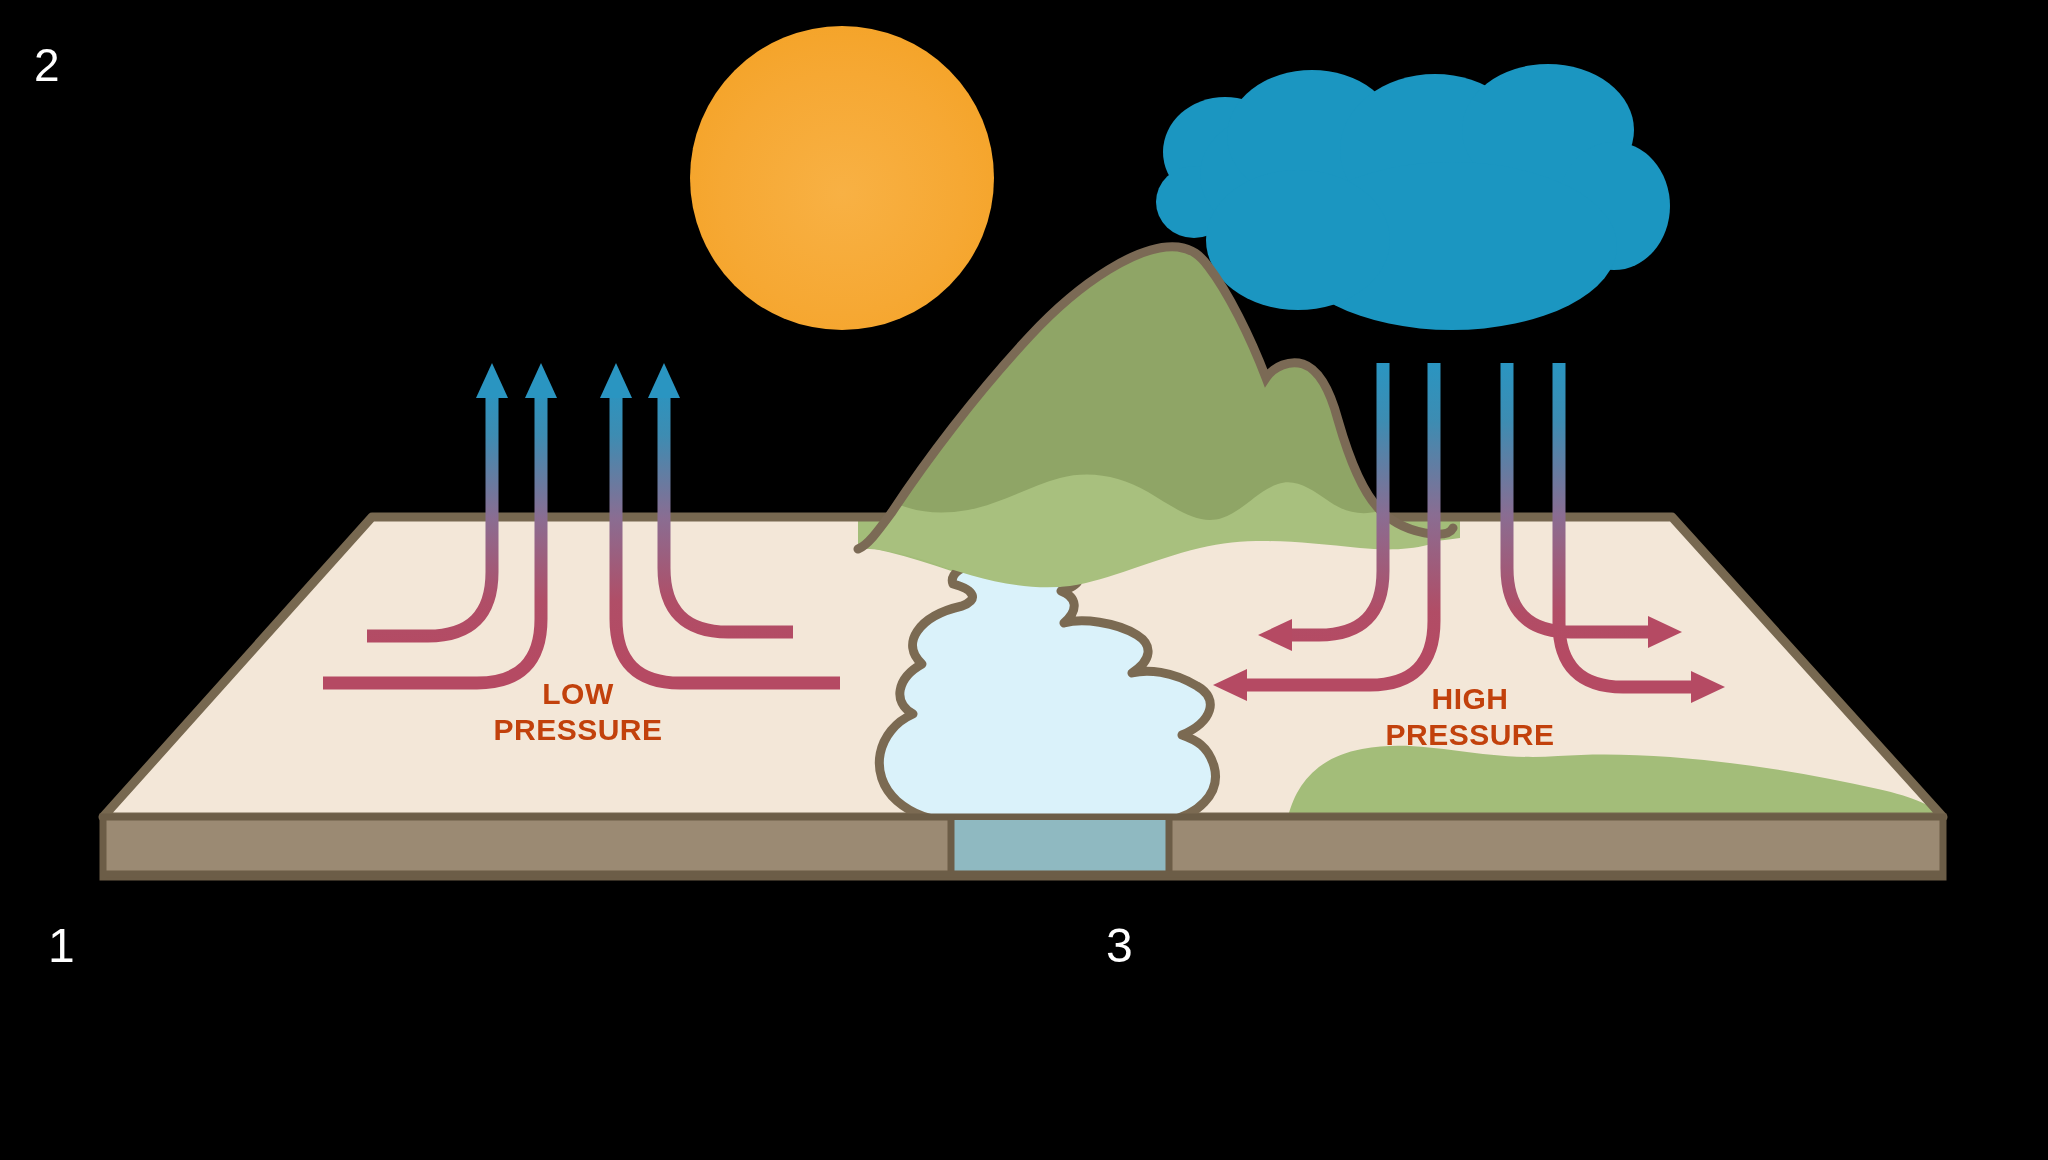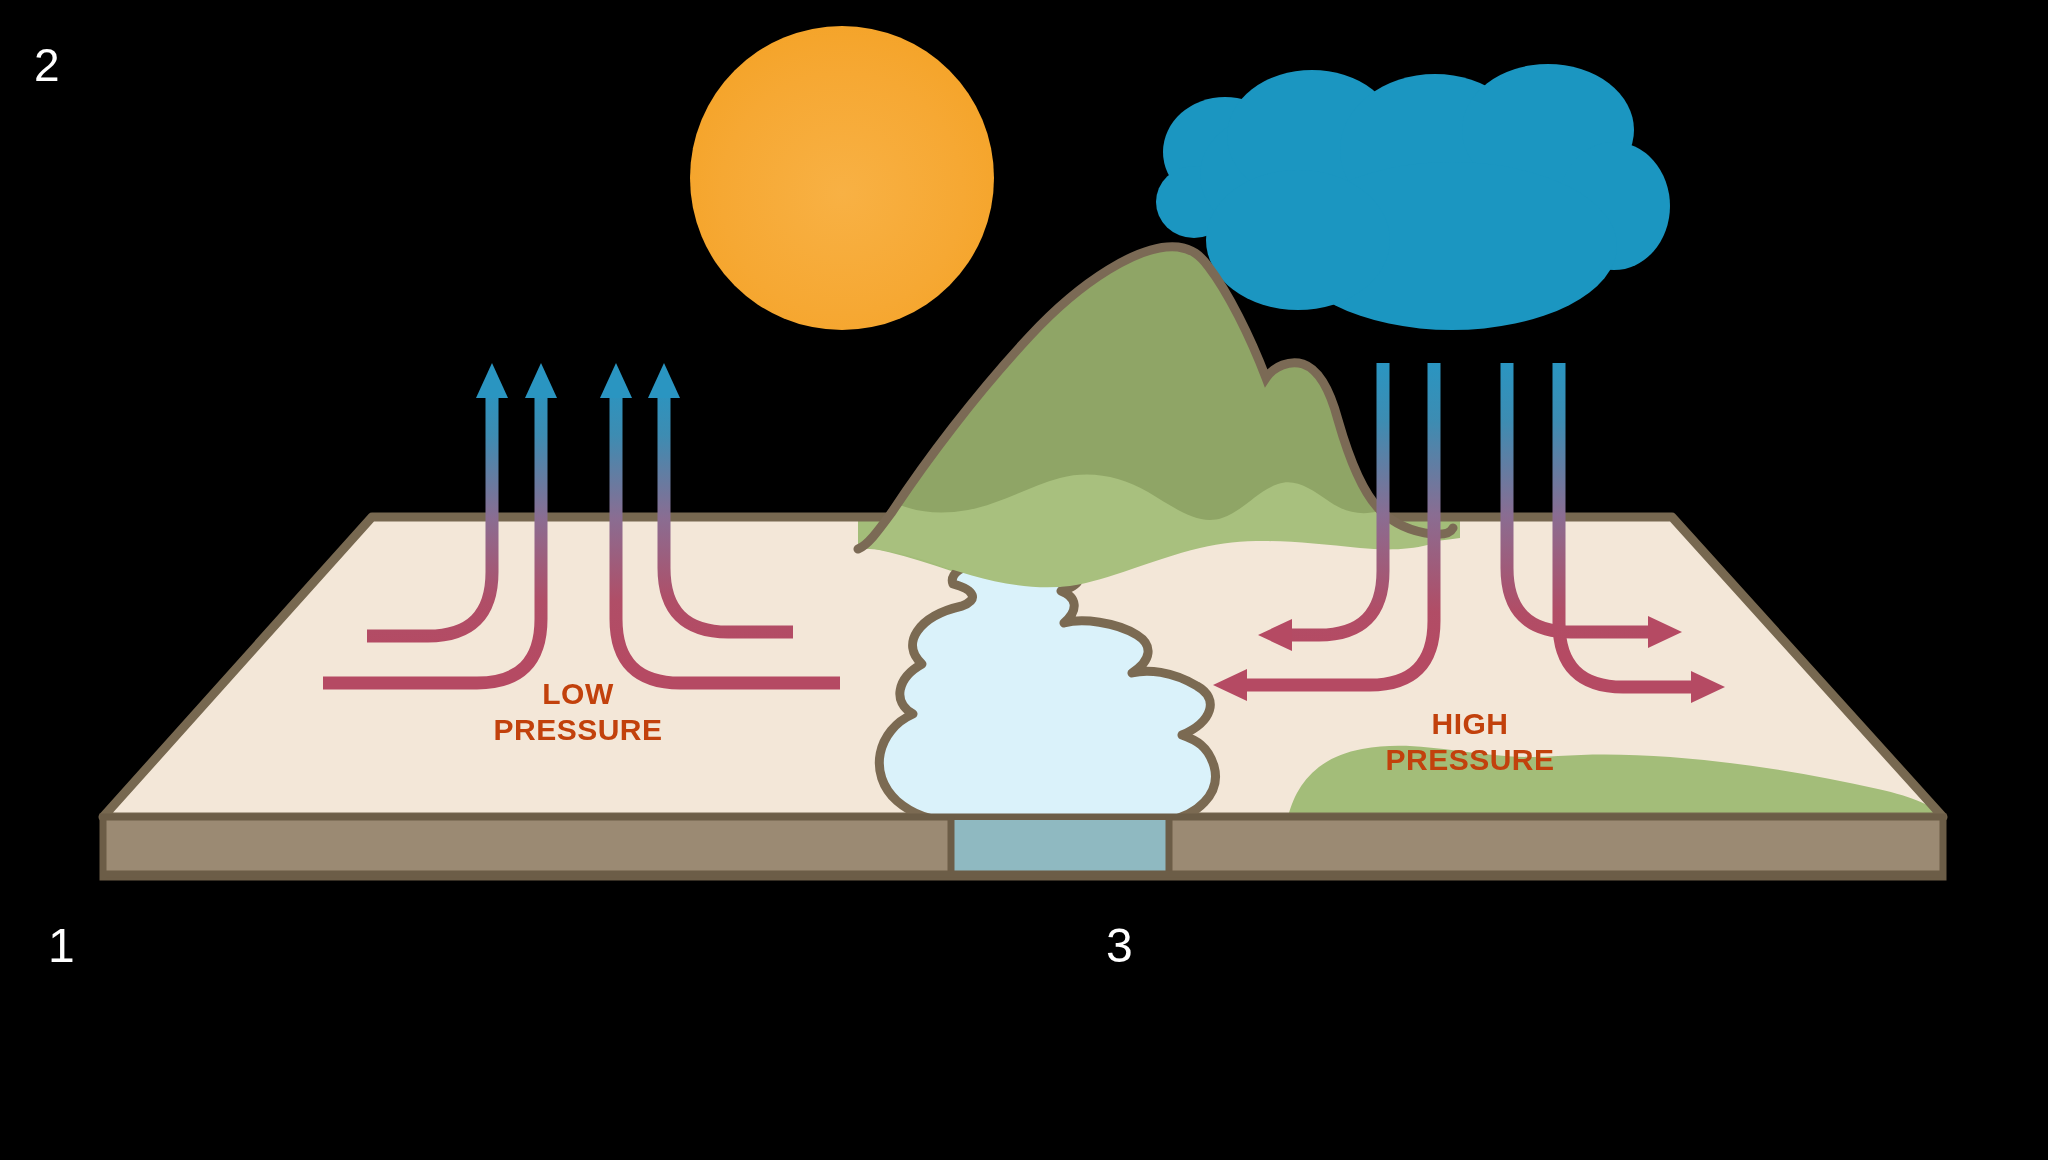--- a/index.html
+++ b/index.html
@@ -180,18 +180,18 @@
 
 <div class="marker" style="left:34px;top:42px;">2</div>
 <div class="marker marker-lg" style="left:48px;top:922px;">1</div>
 <div class="marker marker-lg" style="left:1106px;top:922px;">3</div>
 
 <div class="pressure-label" style="left:578px;top:676px;">
   <span>LOW</span><br>
   <span>PRESSURE</span>
 </div>
 
-<div class="pressure-label" style="left:1470px;top:706px;">
+<div class="pressure-label" style="left:1470px;top:681px;">
   <span>HIGH</span><br>
   <span>PRESSURE</span>
 </div>
 
 </div>
 
 </body></html>

